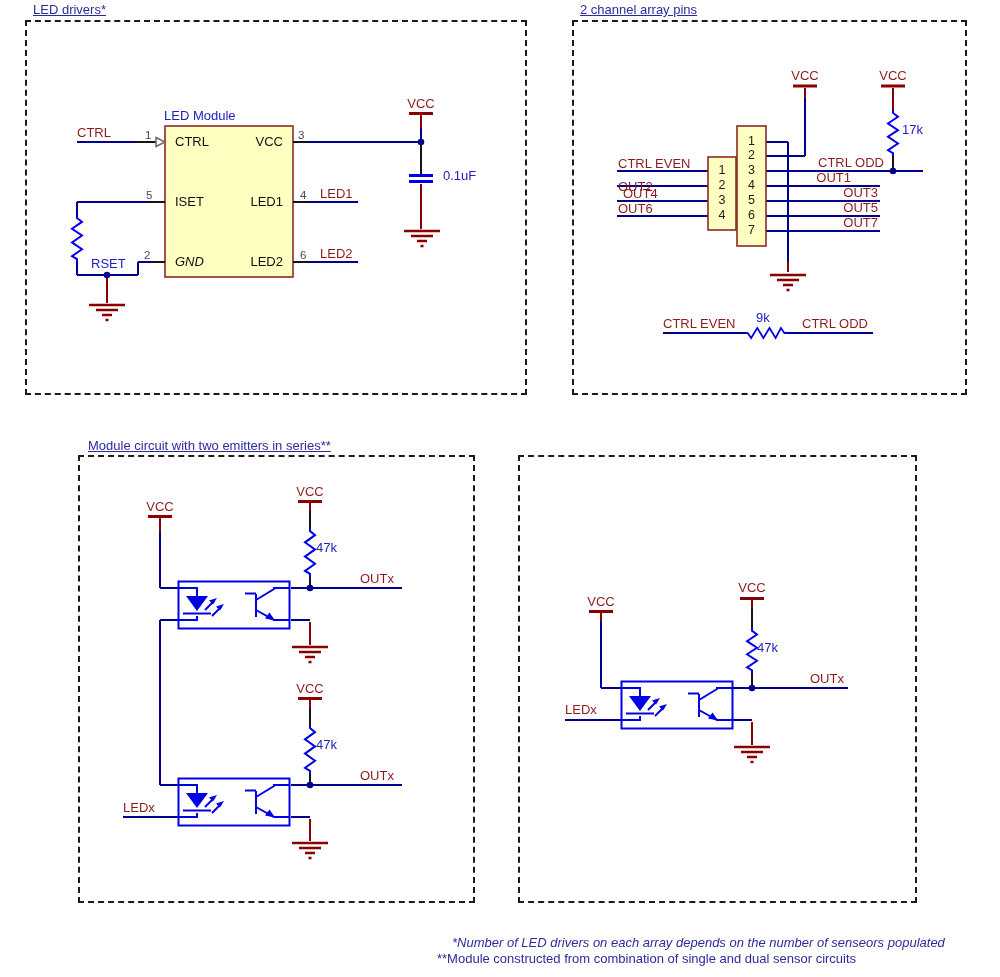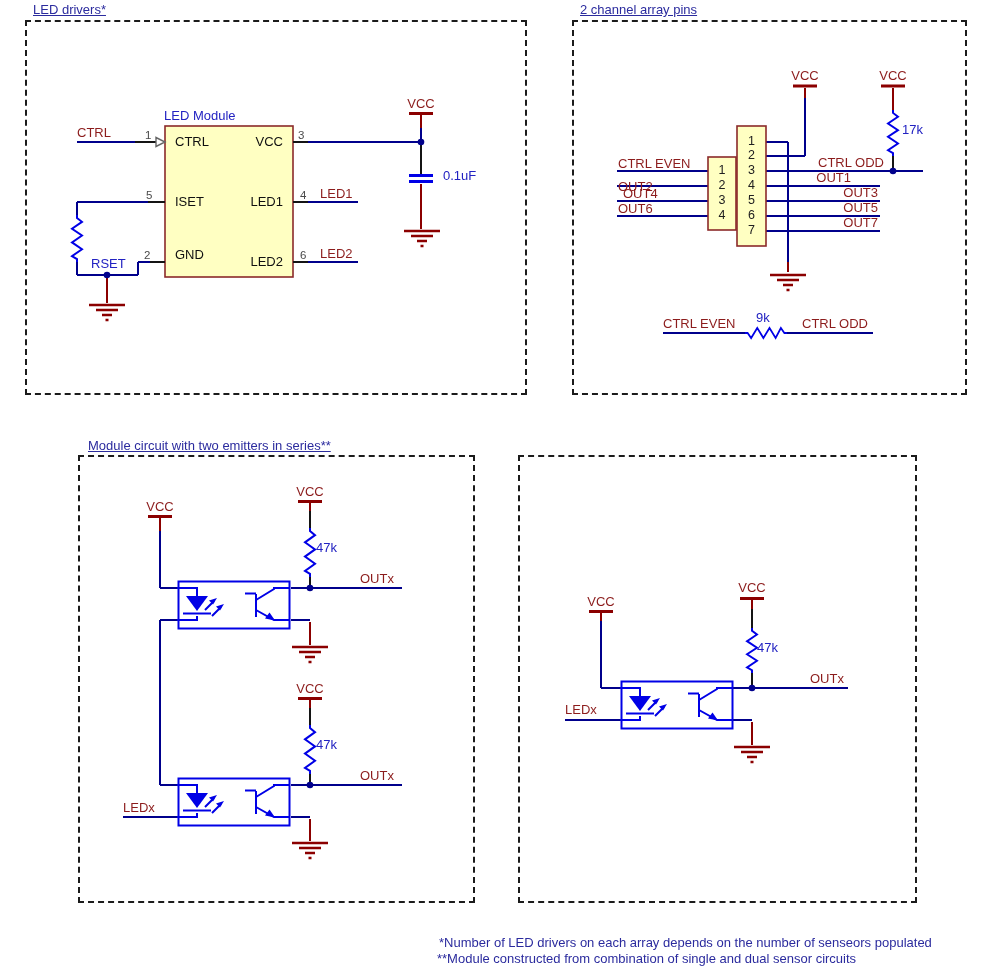--- a/index.html
+++ b/index.html
@@ -123,21 +123,21 @@
   <span class="t blue" style="left:164px;top:109px;">LED Module</span>
   <span class="t red" style="left:77px;top:126px;">CTRL</span>
   <span class="t gray" style="left:145px;top:128px;">1</span>
   <span class="t gray" style="left:146px;top:188px;">5</span>
   <span class="t gray" style="left:144px;top:248px;">2</span>
   <span class="t gray" style="left:298px;top:128px;">3</span>
   <span class="t gray" style="left:300px;top:188px;">4</span>
   <span class="t gray" style="left:300px;top:248px;">6</span>
   <span class="t black" style="left:175px;top:135px;">CTRL</span>
   <span class="t black" style="left:175px;top:195px;">ISET</span>
-  <span class="t black" style="left:175px;top:248px;">GND</span>
+  <span class="t black" style="left:175px;top:255px;font-style:italic;">GND</span>
   <span class="t black ra" style="left:241px;top:135px;width:42px;">VCC</span>
   <span class="t black ra" style="left:241px;top:195px;width:42px;">LED1</span>
   <span class="t black ra" style="left:241px;top:255px;width:42px;">LED2</span>
   <span class="t red" style="left:320px;top:187px;">LED1</span>
   <span class="t red" style="left:320px;top:247px;">LED2</span>
   <span class="t red ctr" style="left:404px;top:97px;width:34px;">VCC</span>
   <span class="t blue" style="left:443px;top:169px;">0.1uF</span>
   <span class="t blue" style="left:91px;top:229px;margin-top:28px;">RSET</span>
 
   <span class="t title" style="left:580px;top:3px;">2 channel array pins</span>
@@ -177,16 +177,16 @@
   <span class="t blue" style="left:316px;top:738px;">47k</span>
   <span class="t red" style="left:360px;top:769px;">OUTx</span>
   <span class="t red" style="left:123px;top:801px;">LEDx</span>
 
   <span class="t red ctr" style="left:584px;top:595px;width:34px;">VCC</span>
   <span class="t red ctr" style="left:735px;top:581px;width:34px;">VCC</span>
   <span class="t blue" style="left:757px;top:641px;">47k</span>
   <span class="t red" style="left:810px;top:672px;">OUTx</span>
   <span class="t red" style="left:565px;top:703px;">LEDx</span>
 
-  <span class="t fn navyblue" style="left:439px;top:936px;">*Number of LED drivers on each array depends on the number of senseors populated</span>
+  <span class="t fn navyblue" style="left:452px;top:936px;font-style:italic;">*Number of LED drivers on each array depends on the number of senseors populated</span>
   <span class="t fn navyblue" style="left:437px;top:952px;">**Module constructed from combination of single and dual sensor circuits</span>
 
 </div>
 
 </body></html>

